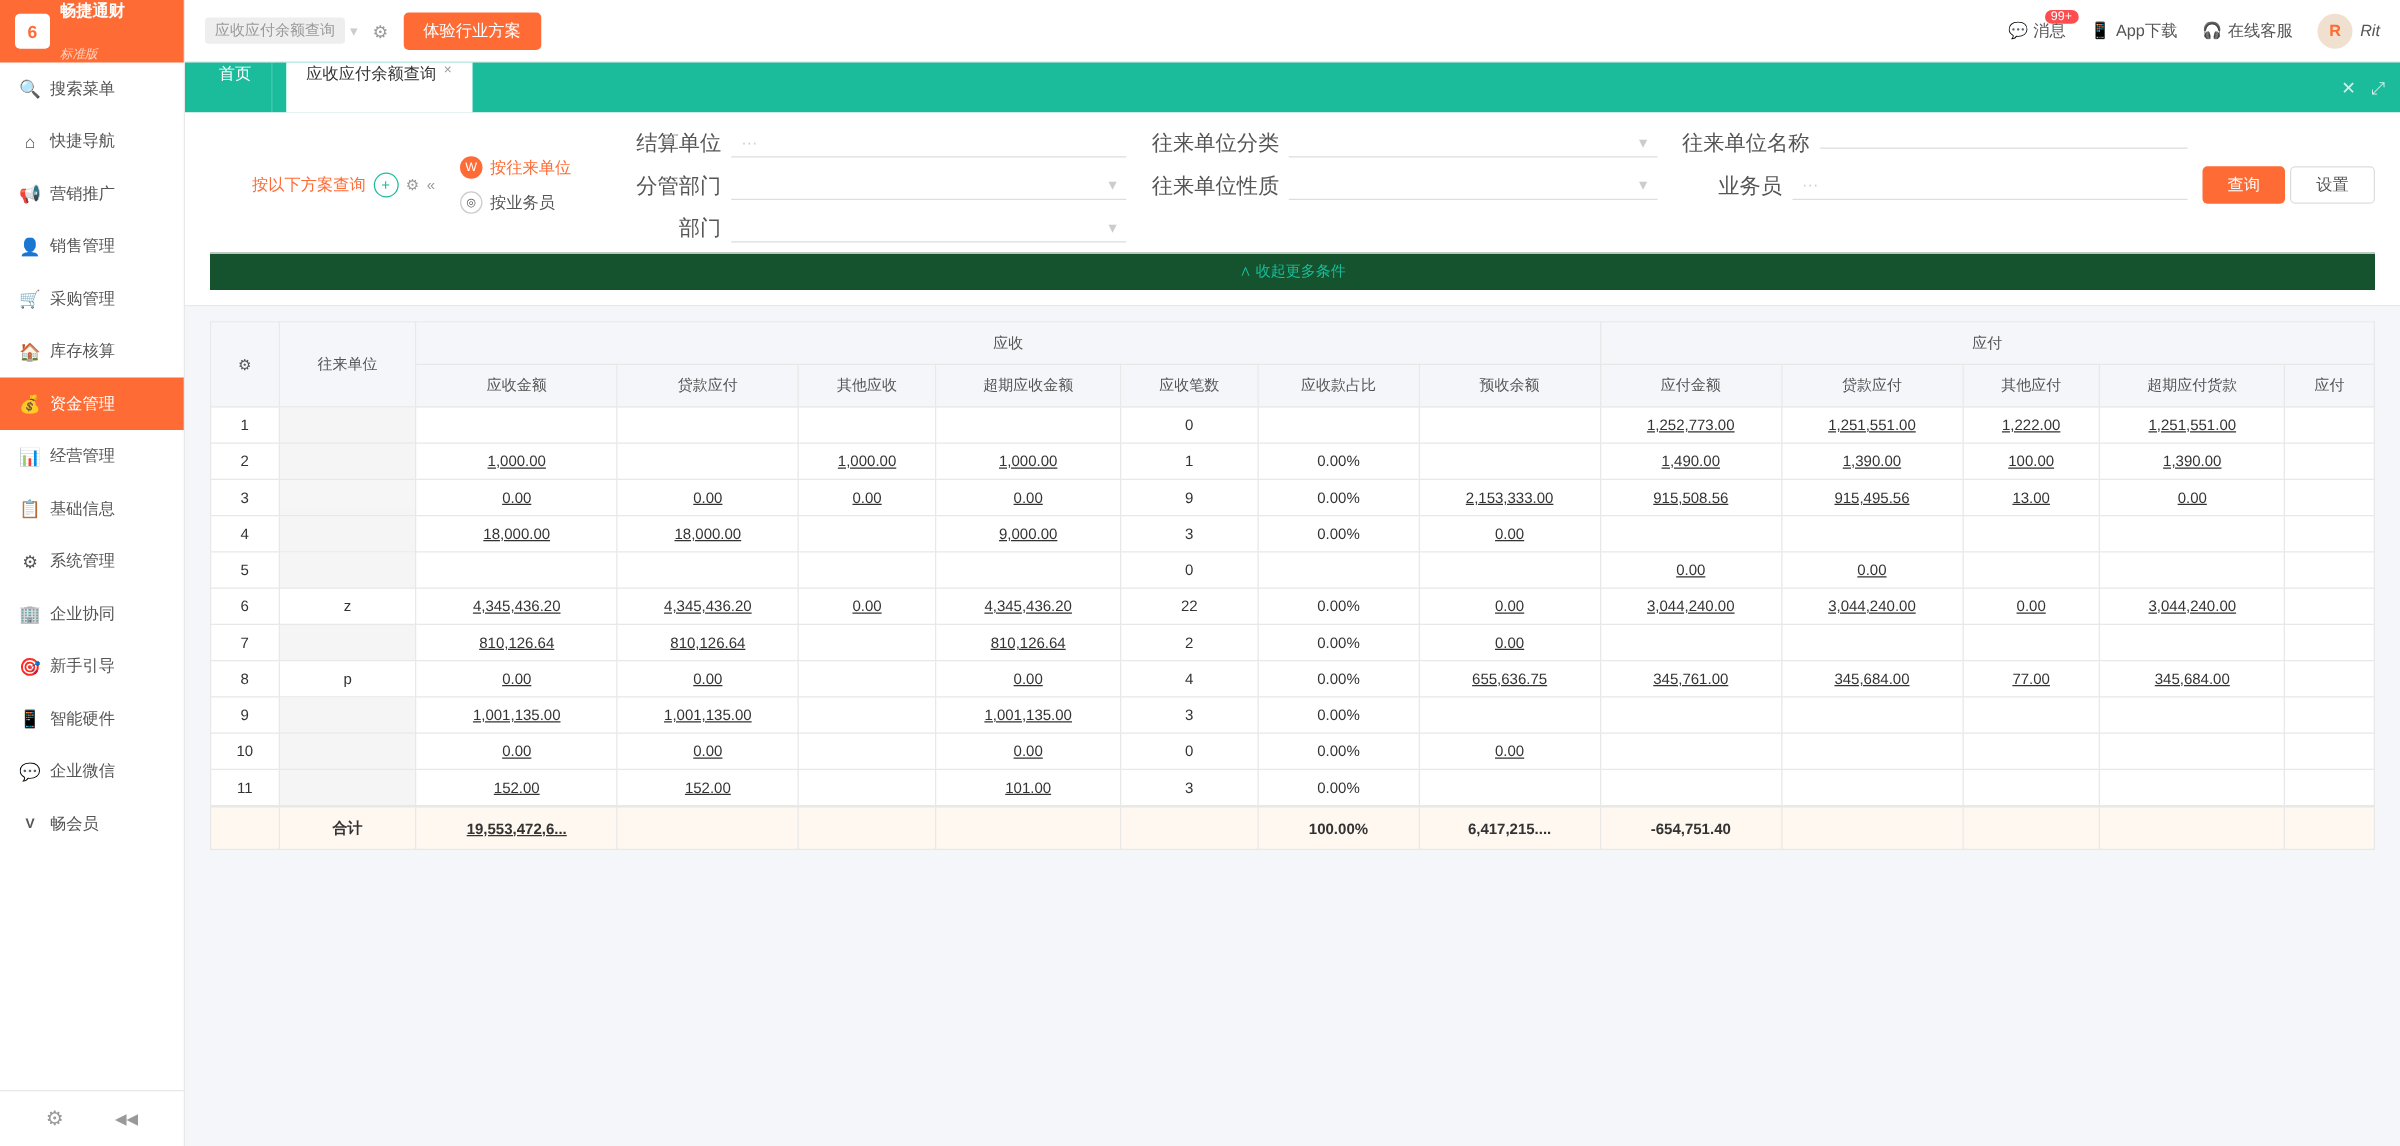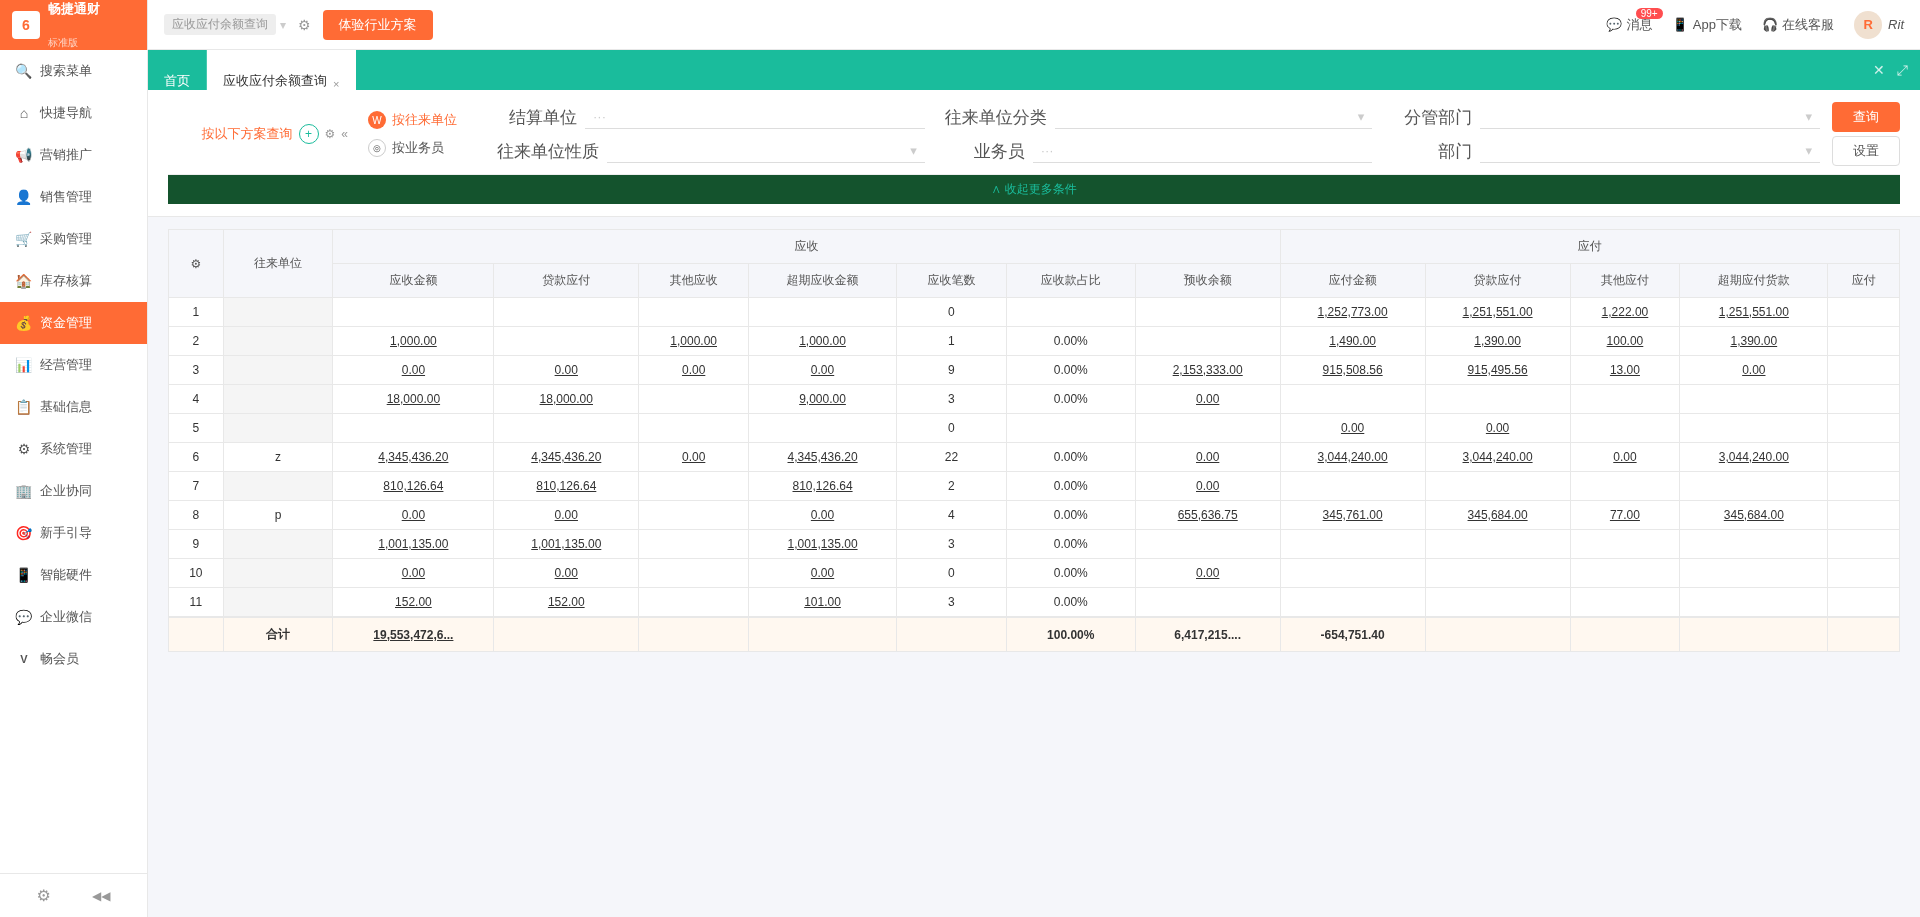--- a/index.html
+++ b/index.html
@@ -6,21 +6,21 @@
     body { font-family: 'Microsoft YaHei', Arial, sans-serif; font-size: 12px; background: #f0f2f5; color: #333; overflow: hidden; }
 
     
     .app-container { display: flex; height: 917px; width: 1920px; }
 
     
     .sidebar { width: 148px; background: #fff; display: flex; flex-direction: column; border-right: 1px solid #e8e8e8; flex-shrink: 0; }
     .sidebar-logo { height: 50px; background: #ff6b35; display: flex; align-items: center; padding: 0 12px; gap: 8px; }
     .sidebar-logo-icon { width: 28px; height: 28px; background: #fff; border-radius: 4px; display: flex; align-items: center; justify-content: center; color: #ff6b35; font-weight: bold; font-size: 14px; }
     .sidebar-logo-text { color: #fff; font-size: 13px; font-weight: bold; }
-    .sidebar-logo-edition { color: rgba(255,255,255,0.7); font-size: 10px; margin-top: 18px; }
+    .sidebar-logo-edition { color: rgba(255,255,255,0.7); font-size: 10px; margin-top: 18px; font-style: italic; }
     .sidebar-item { display: flex; align-items: center; padding: 12px 16px; gap: 8px; cursor: pointer; color: #555; font-size: 13px; }
     .sidebar-item.active { background: #ff6b35; color: #fff; }
     .sidebar-item-icon { width: 16px; height: 16px; display: flex; align-items: center; justify-content: center; font-size: 14px; }
     .sidebar-bottom { margin-top: auto; border-top: 1px solid #e8e8e8; padding: 8px 0; display: flex; align-items: center; justify-content: space-around; padding: 12px 16px; }
     .sidebar-bottom-icon { color: #999; cursor: pointer; font-size: 16px; }
 
     
     .main-content { flex: 1; display: flex; flex-direction: column; overflow: hidden; }
 
     
@@ -30,21 +30,21 @@
     .topbar-gear { color: #999; cursor: pointer; font-size: 14px; }
     .topbar-btn { background: #ff6b35; color: #fff; border: none; border-radius: 4px; padding: 6px 16px; cursor: pointer; font-size: 13px; }
     .topbar-right { margin-left: auto; display: flex; align-items: center; gap: 20px; }
     .topbar-right-item { display: flex; align-items: center; gap: 4px; color: #555; cursor: pointer; font-size: 13px; position: relative; }
     .badge { background: #ff4d4f; color: #fff; border-radius: 10px; padding: 0 5px; font-size: 10px; position: absolute; top: -8px; right: -10px; }
     .topbar-avatar { width: 28px; height: 28px; border-radius: 50%; background: #ddd; display: flex; align-items: center; justify-content: center; color: #999; }
     .topbar-username { color: #555; font-size: 13px; font-style: italic; }
 
     
     .tabbar { height: 40px; background: #1abc9c; display: flex; align-items: stretch; }
-    .tab-item { display: flex; align-items: flex-end; padding: 0 16px; cursor: pointer; color: rgba(255,255,255,0.7); font-size: 13px; gap: 6px; border-right: 1px solid rgba(255,255,255,0.2); }
+    .tab-item { display: flex; align-items: flex-start; padding: 0 16px; cursor: pointer; color: rgba(255,255,255,0.7); font-size: 13px; gap: 6px; border-right: 1px solid rgba(255,255,255,0.2); margin-left: 11px; }
     .tab-item.active { background: #fff; color: #333; border-radius: 0; }
     .tab-item .tab-close { color: #999; font-size: 11px; cursor: pointer; }
     .tab-home { color: #fff; }
     .tabbar-actions { margin-left: auto; display: flex; align-items: center; padding: 0 12px; gap: 12px; }
     .tabbar-action-icon { color: rgba(255,255,255,0.8); cursor: pointer; font-size: 14px; }
 
     
     .page-container { flex: 1; background: #f5f6fa; overflow: hidden; display: flex; flex-direction: column; }
 
     
@@ -59,21 +59,21 @@
     .search-label { color: #ff6b35; font-size: 13px; white-space: nowrap; display: flex; align-items: center; gap: 4px; }
     .search-add-btn { width: 20px; height: 20px; border: 1px solid #1abc9c; color: #1abc9c; border-radius: 50%; display: flex; align-items: center; justify-content: center; cursor: pointer; font-size: 12px; }
     .search-option { display: flex; align-items: center; gap: 6px; color: #555; cursor: pointer; font-size: 13px; padding: 4px 8px; }
     .search-option.selected { color: #ff6b35; }
     .search-option-icon { width: 18px; height: 18px; border-radius: 50%; background: #ff6b35; display: flex; align-items: center; justify-content: center; }
     .search-option-icon-inner { color: #fff; font-size: 10px; }
     .search-field { display: flex; align-items: center; gap: 8px; }
     .search-field-label { color: #555; font-size: 17px; white-space: nowrap; min-width: 80px; text-align: right; }
     .search-field-input { flex: 1; border: none; border-bottom: 1px solid #ddd; padding: 4px 8px; font-size: 13px; color: #333; background: transparent; outline: none; display: flex; align-items: center; justify-content: space-between; cursor: pointer; }
 
-    .search-buttons { display: flex; flex-direction: column; gap: 4px; }
+    .search-buttons { display: flex; gap: 4px; }
     .btn-query { background: #ff6b35; color: #fff; border: none; border-radius: 4px; padding: 6px 20px; cursor: pointer; font-size: 13px; }
     .btn-setting { background: #fff; color: #555; border: 1px solid #ddd; border-radius: 4px; padding: 5px 20px; cursor: pointer; font-size: 13px; }
 
     .collapse-bar { text-align: center; padding: 6px; color: #1abc9c; cursor: pointer; font-size: 12px; background: #14532d; border-top: 1px solid #eee; }
 
     
     .table-container { flex: 1; overflow: auto; padding: 12px 20px; }
     .data-table { width: 100%; border-collapse: collapse; background: #fff; font-size: 12px; }
     .data-table th { background: #f5f6fa; padding: 8px 10px; text-align: center; border: 1px solid #e8e8e8; color: #555; font-weight: normal; white-space: nowrap; }
     .data-table td { padding: 7px 10px; text-align: center; border: 1px solid #e8e8e8; color: #333; white-space: nowrap; }
@@ -245,20 +245,24 @@
               <span class="search-field-label">结算单位</span>
               <div class="search-field-input">
                 <span style="color:#ccc;">···</span>
               </div>
             </div>
             <div class="search-field">
               <span class="search-field-label">往来单位分类</span>
               <div class="search-field-input" style="border-bottom:1px solid #ddd;padding:4px 8px;display:flex;justify-content:flex-end;">
                 <span style="color:#ccc;">▾</span>
               </div>
+            </div>
+            <div class="search-field">
+              <span class="search-field-label">往来单位名称</span>
+              <div class="search-field-input"></div>
             </div>
 
             <div class="search-field">
               <span class="search-field-label">分管部门</span>
               <div class="search-field-input" style="border-bottom:1px solid #ddd;padding:4px 8px;display:flex;justify-content:flex-end;">
                 <span style="color:#ccc;">▾</span>
               </div>
             </div>
             <div class="search-field">
               <span class="search-field-label">往来单位性质</span>

